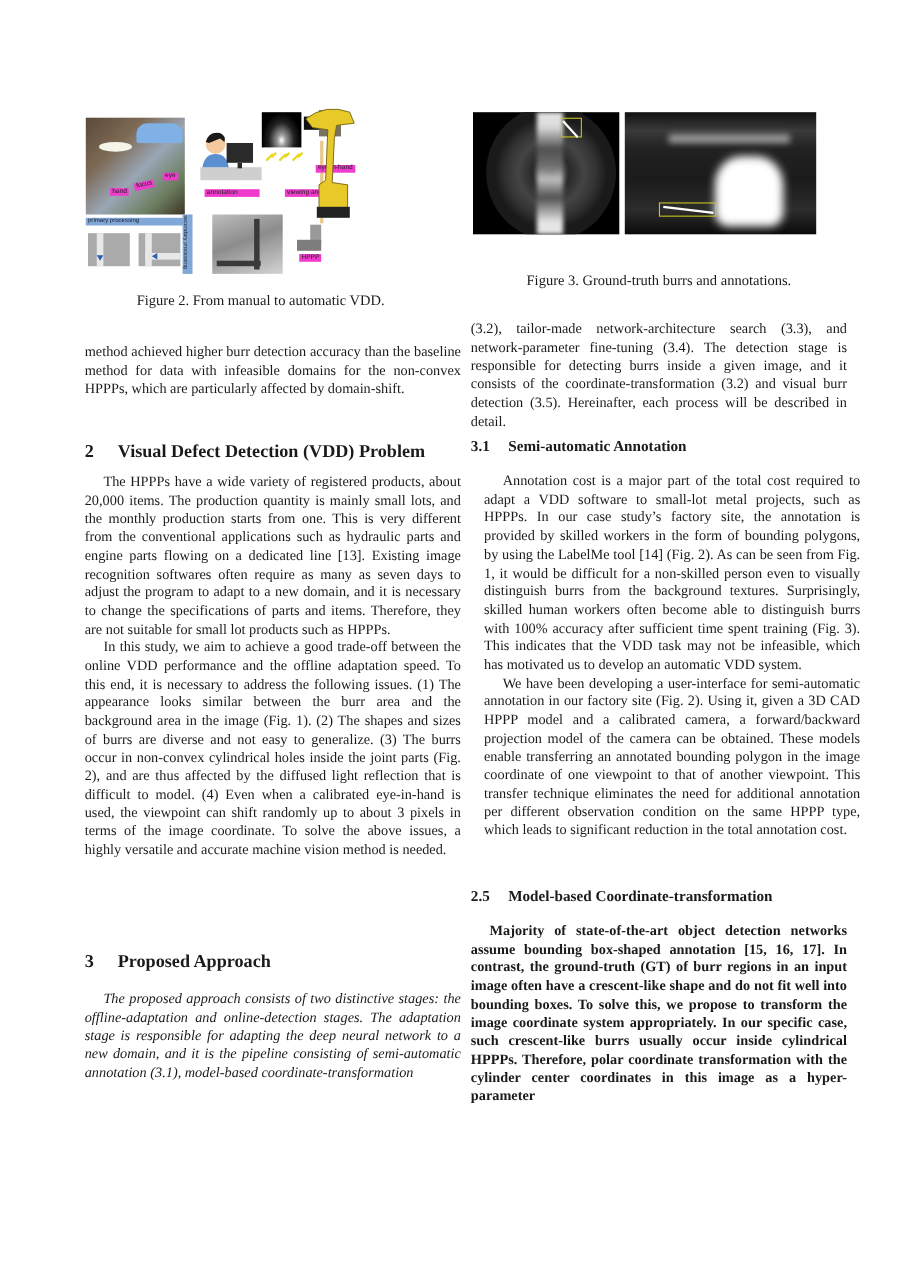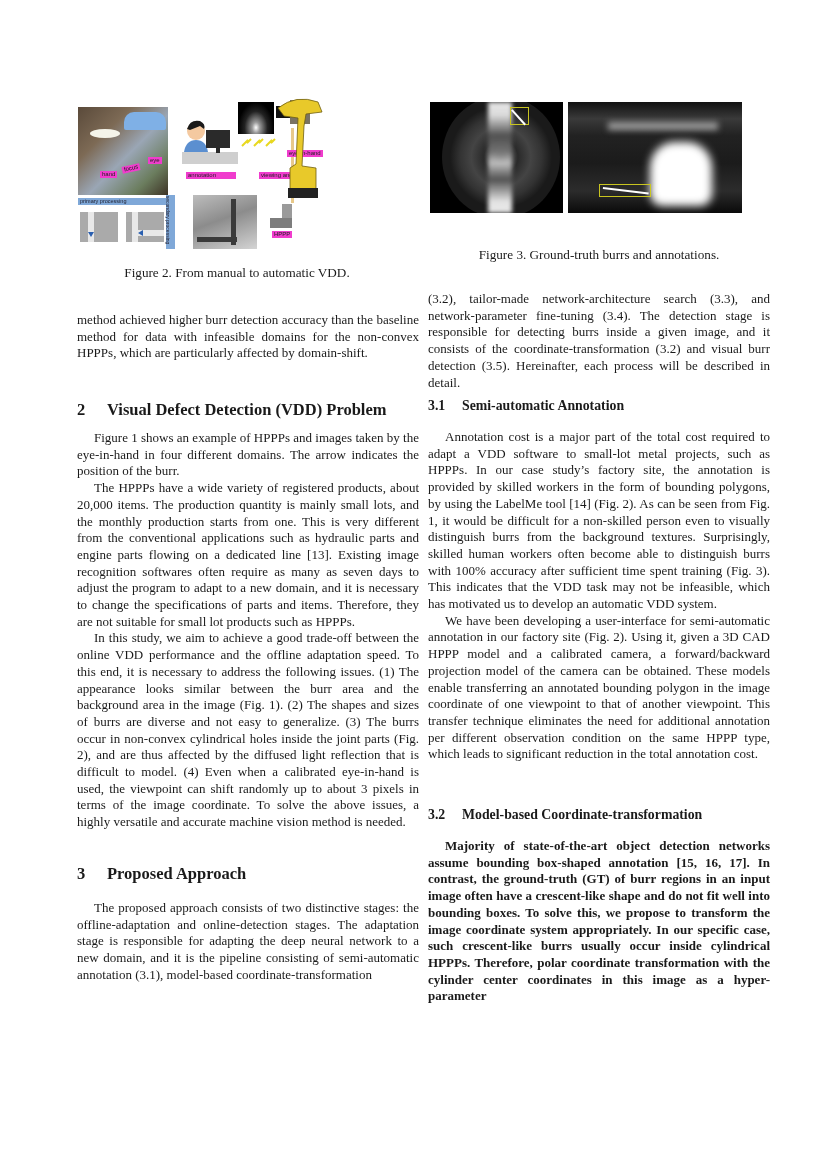--- a/index.html
+++ b/index.html
@@ -152,45 +152,44 @@
 
 <div class="col left" style="top:312px;">
   <p class="body">method achieved higher burr detection accuracy than the baseline method for data with infeasible domains for the non-convex HPPPs, which are particularly affected by domain-shift.</p>
 </div>
 
 <div class="sec" style="left:77px;top:400px;">
   <span class="num">2</span><span>Visual Defect Detection (VDD) Problem</span>
 </div>
 
 <div class="col left" style="top:430px;">
-  <p class="body indent">Figure 1 shows an example of HPPPs and images taken by the eye-in-hand in four different domains. The arrow indicates the position of the burr.</p>
   <p class="body indent">The HPPPs have a wide variety of registered products, about 20,000 items. The production quantity is mainly small lots, and the monthly production starts from one. This is very different from the conventional applications such as hydraulic parts and engine parts flowing on a dedicated line [13]. Existing image recognition softwares often require as many as seven days to adjust the program to adapt to a new domain, and it is necessary to change the specifications of parts and items. Therefore, they are not suitable for small lot products such as HPPPs.</p>
   <p class="body indent">In this study, we aim to achieve a good trade-off between the online VDD performance and the offline adaptation speed. To this end, it is necessary to address the following issues. (1) The appearance looks similar between the burr area and the background area in the image (Fig. 1). (2) The shapes and sizes of burrs are diverse and not easy to generalize. (3) The burrs occur in non-convex cylindrical holes inside the joint parts (Fig. 2), and are thus affected by the diffused light reflection that is difficult to model. (4) Even when a calibrated eye-in-hand is used, the viewpoint can shift randomly up to about 3 pixels in terms of the image coordinate. To solve the above issues, a highly versatile and accurate machine vision method is needed.</p>
 </div>
 
 <div class="sec" style="left:77px;top:864px;">
   <span class="num">3</span><span>Proposed Approach</span>
 </div>
 
-<div class="col left" style="top:900px;">
+<div class="col left" style="top:900px;font-style:italic;">
   <p class="body indent">The proposed approach consists of two distinctive stages: the offline-adaptation and online-detection stages. The adaptation stage is responsible for adapting the deep neural network to a new domain, and it is the pipeline consisting of semi-automatic annotation (3.1), model-based coordinate-transformation</p>
 </div>
 
 <div class="col right" style="top:291px;">
   <p class="body">(3.2), tailor-made network-architecture search (3.3), and network-parameter fine-tuning (3.4). The detection stage is responsible for detecting burrs inside a given image, and it consists of the coordinate-transformation (3.2) and visual burr detection (3.5). Hereinafter, each process will be described in detail.</p>
 </div>
 
 <div class="subsec" style="left:428px;top:398px;">
   <span class="num">3.1</span><span>Semi-automatic Annotation</span>
 </div>
 
-<div class="col right" style="top:429px;">
+<div class="col right" style="top:429px;margin-left:12px;">
   <p class="body indent">Annotation cost is a major part of the total cost required to adapt a VDD software to small-lot metal projects, such as HPPPs. In our case study’s factory site, the annotation is provided by skilled workers in the form of bounding polygons, by using the LabelMe tool [14] (Fig. 2). As can be seen from Fig. 1, it would be difficult for a non-skilled person even to visually distinguish burrs from the background textures. Surprisingly, skilled human workers often become able to distinguish burrs with 100% accuracy after sufficient time spent training (Fig. 3). This indicates that the VDD task may not be infeasible, which has motivated us to develop an automatic VDD system.</p>
   <p class="body indent">We have been developing a user-interface for semi-automatic annotation in our factory site (Fig. 2). Using it, given a 3D CAD HPPP model and a calibrated camera, a forward/backward projection model of the camera can be obtained. These models enable transferring an annotated bounding polygon in the image coordinate of one viewpoint to that of another viewpoint. This transfer technique eliminates the need for additional annotation per different observation condition on the same HPPP type, which leads to significant reduction in the total annotation cost.</p>
 </div>
 
 <div class="subsec" style="left:428px;top:807px;">
-  <span class="num">3.2</span><span>Model-based Coordinate-transformation</span>
+  <span class="num">2.5</span><span>Model-based Coordinate-transformation</span>
 </div>
 
 <div class="col right" style="top:838px;font-weight:bold;">
   <p class="body indent">Majority of state-of-the-art object detection networks assume bounding box-shaped annotation [15, 16, 17]. In contrast, the ground-truth (GT) of burr regions in an input image often have a crescent-like shape and do not fit well into bounding boxes. To solve this, we propose to transform the image coordinate system appropriately. In our specific case, such crescent-like burrs usually occur inside cylindrical HPPPs. Therefore, polar coordinate transformation with the cylinder center coordinates in this image as a hyper-parameter</p>
 </div>
 
 </body></html>

